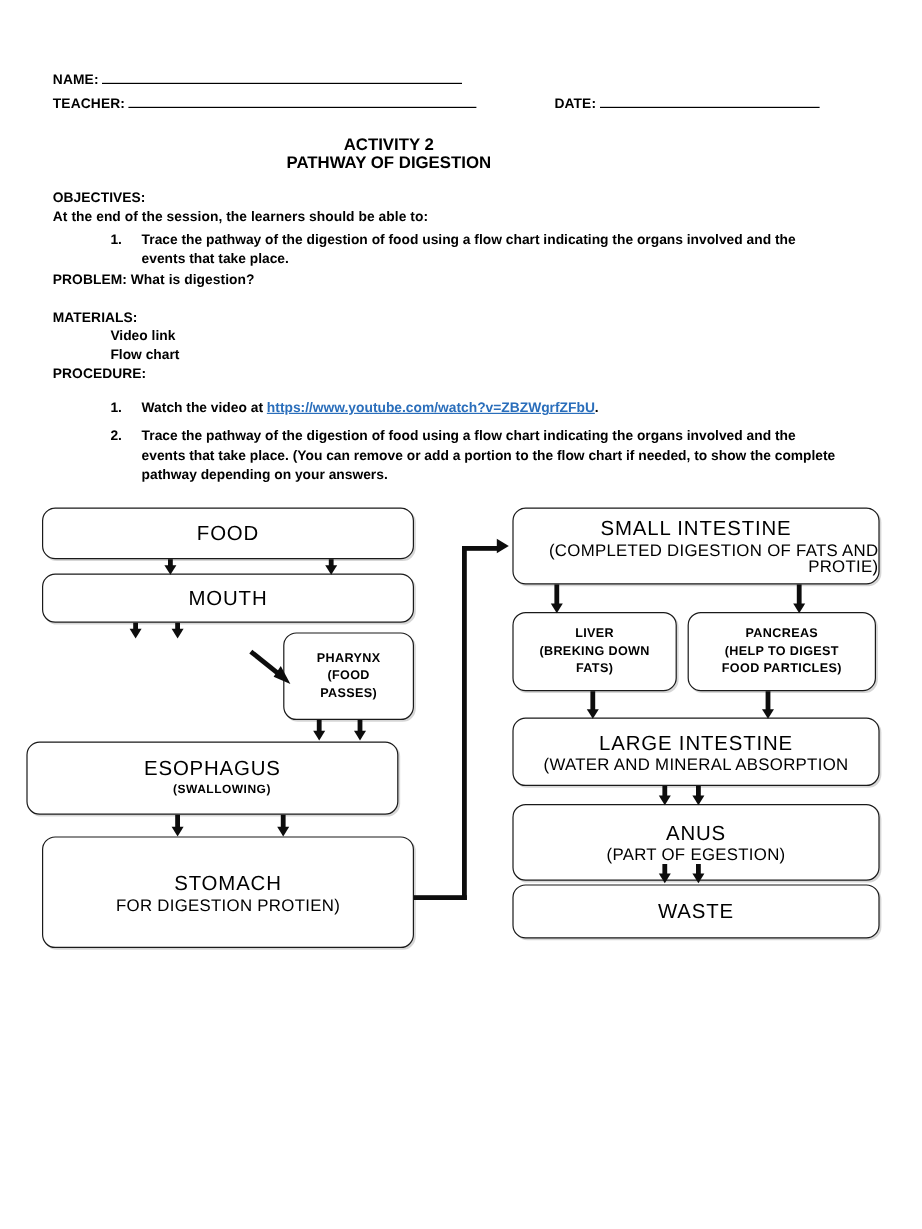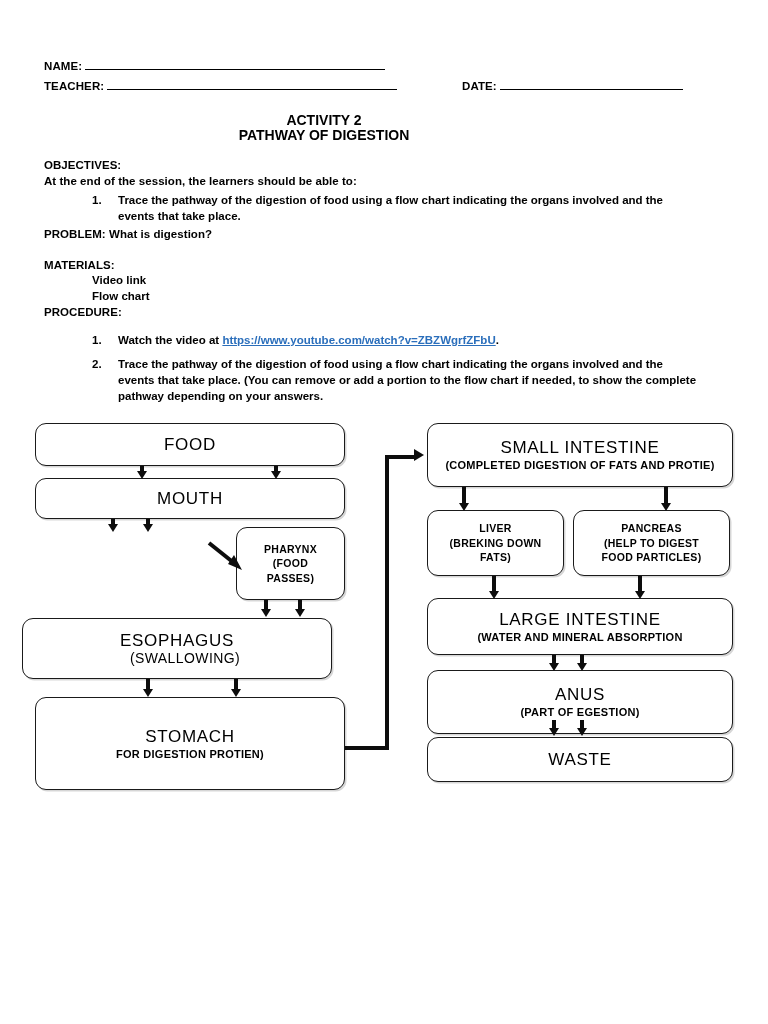--- a/index.html
+++ b/index.html
@@ -134,29 +134,29 @@
     text-align: center;
     box-shadow: 1.5px 1.5px 0 rgba(120,120,120,0.30);
   }
   .node .big {
     font-size: 17px;
     font-weight: 400;
     letter-spacing: 0.7px;
     line-height: 20px;
   }
   .node .sub {
-    font-size: 11px;
-    font-weight: bold;
+    font-size: 14px;
+    font-weight: normal;
     letter-spacing: 0.25px;
     line-height: 14px;
     text-align: right;
   }
   .node .mid {
-    font-size: 14px;
-    font-weight: normal;
+    font-size: 10px;
+    font-weight: bold;
     letter-spacing: 0.4px;
     line-height: 15px;
     padding-left: 16px;
   }
   .node .small-cap {
     font-size: 10.5px;
     font-weight: bold;
     letter-spacing: 0.3px;
     line-height: 14.5px;
   }

